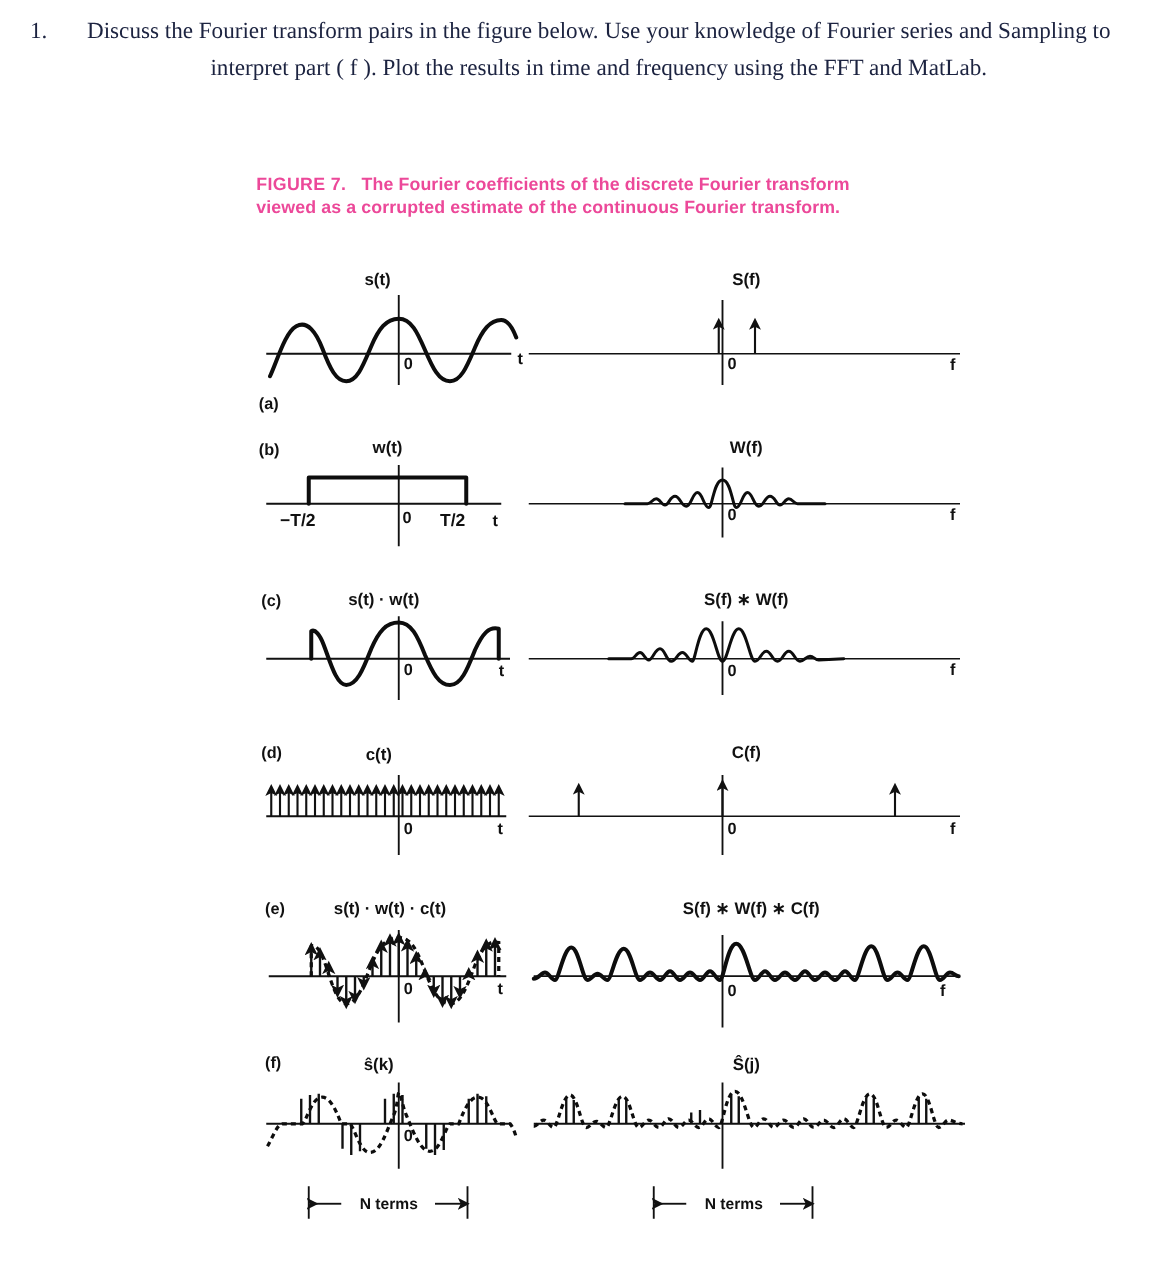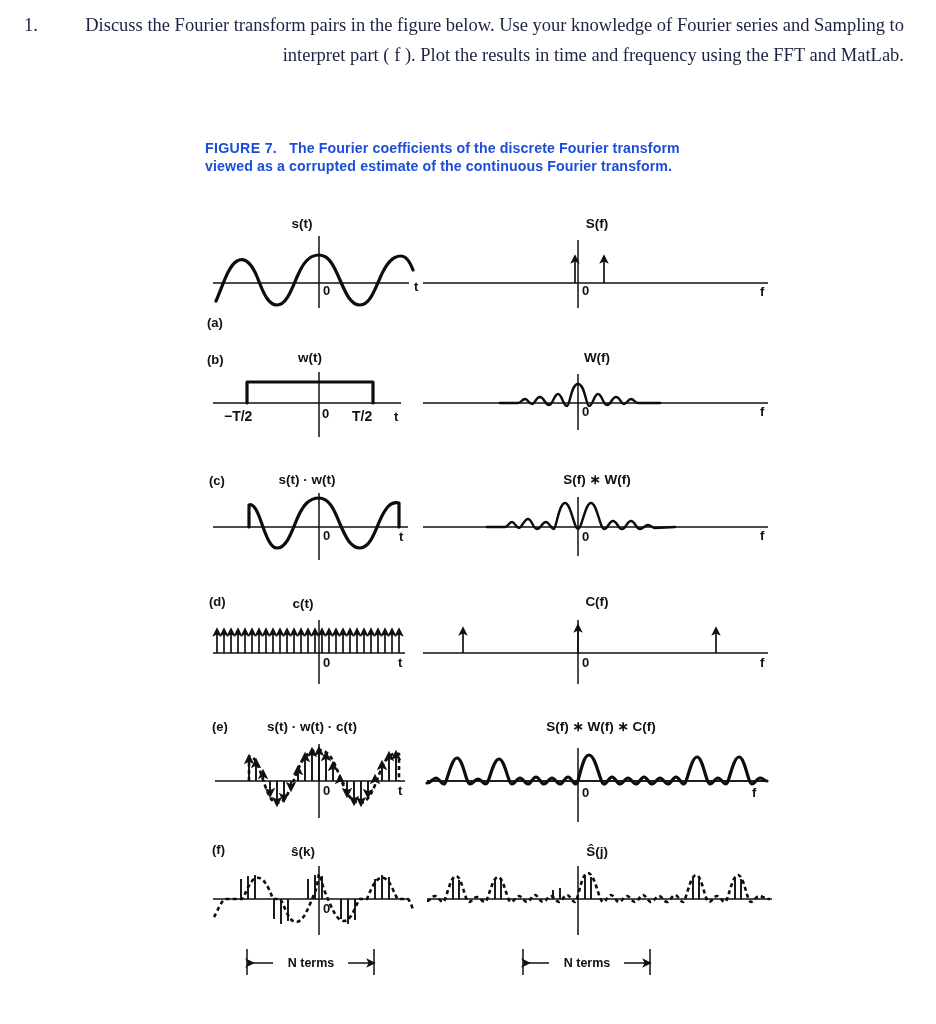--- a/index.html
+++ b/index.html
@@ -33,35 +33,35 @@
     color: #1c2340;
     width: 30px;
     flex: 0 0 30px;
   }
   #question-text {
     font-family: "Liberation Serif", serif;
     font-size: 18.5px;
     line-height: 30px;
     color: #1c2340;
     width: 860px;
-    text-align: right;
+    text-align: center;
   }
 
   
   #figure-caption {
     position: absolute;
     left: 205px;
     top: 140px;
     width: 500px;
     font-family: "Liberation Sans", sans-serif;
     font-size: 14.2px;
     font-weight: bold;
     line-height: 17.5px;
     letter-spacing: 0.1px;
-    color: #1d4ed8;
+    color: #ec4899;
   }
   #figure-caption .fignum { letter-spacing: 0.3px; }
 
   
   #figure-body {
     position: absolute;
     left: 0;
     top: 0;
     width: 936px;
     height: 1024px;

